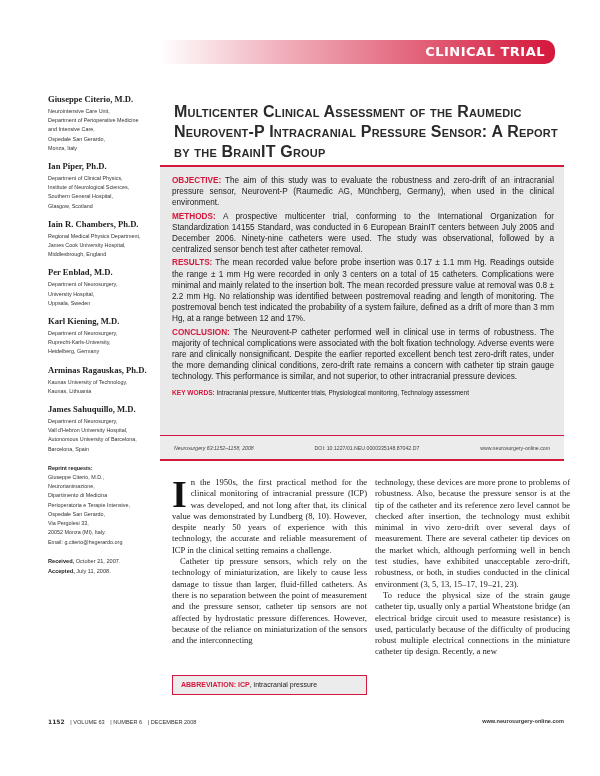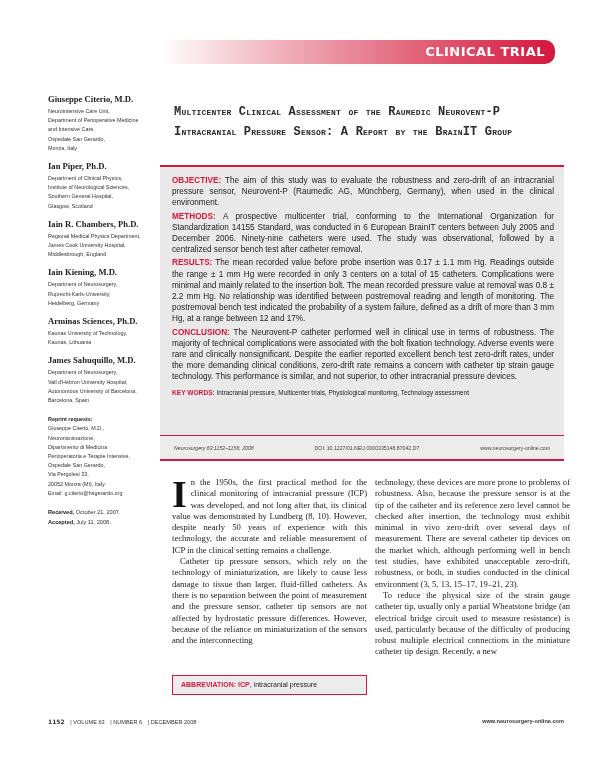--- a/index.html
+++ b/index.html
@@ -22,21 +22,21 @@
   .author-name { font-family: "Liberation Serif", serif; font-weight: bold; font-size: 8.6px; color: #222; margin-bottom: 3px; }
   .author-aff { font-size: 5.4px; line-height: 9.2px; color: #333; white-space: pre-line; }
   .reprint { margin-top: 10px; font-size: 5.4px; line-height: 9.2px; color: #333; }
   .reprint-title { font-weight: bold; color: #222; }
   .reprint-body { white-space: pre-line; }
   .dates { margin-top: 9px; font-size: 5.6px; line-height: 10px; color: #333; }
   .dates b { color: #222; }
 
   .title {
     position: absolute; left: 174px; top: 102px; width: 390px;
-    font-family: Liberation Mono, monospace; font-weight: bold; font-size: 12px;
+    font-family: Liberation Sans, sans-serif; font-weight: bold; font-size: 16px;
     line-height: 20px; color: #2a2a2a; font-variant: small-caps; letter-spacing: 0.2px;
   }
 
   .abstract {
     position: absolute; left: 160px; top: 165px; width: 404px; height: 290px;
     background: #e9e9e9; border-top: 2px solid #d4173c;
   }
   .abstract-inner { padding: 8px 10px 0 12px; font-family: "Liberation Sans", sans-serif; font-size: 8.2px; line-height: 11.2px; color: #222; text-align: justify; }
   .abs-section { margin-bottom: 2px; }
   .abs-label { color: #d4173c; font-weight: bold; }
@@ -94,27 +94,33 @@
 Southern General Hospital,
 Glasgow, Scotland</div>
   </div>
   <div class="author">
     <div class="author-name">Iain R. Chambers, Ph.D.</div>
     <div class="author-aff">Regional Medical Physics Department,
 James Cook University Hospital,
 Middlesbrough, England</div>
   </div>
   <div class="author">
-    <div class="author-name">Iain Kiening, M.D.</div>
+    <div class="author-name">Per Enblad, M.D.</div>
+    <div class="author-aff">Department of Neurosurgery,
+University Hospital,
+Uppsala, Sweden</div>
+  </div>
+  <div class="author">
+    <div class="author-name">Karl Kiening, M.D.</div>
     <div class="author-aff">Department of Neurosurgery,
 Ruprecht-Karls-University,
 Heidelberg, Germany</div>
   </div>
   <div class="author">
-    <div class="author-name">Arminas Sciences, Ph.D.</div>
+    <div class="author-name">Arminas Ragauskas, Ph.D.</div>
     <div class="author-aff">Kaunas University of Technology,
 Kaunas, Lithuania</div>
   </div>
   <div class="author">
     <div class="author-name">James Sahuquillo, M.D.</div>
     <div class="author-aff">Department of Neurosurgery,
 Vall d'Hebron University Hospital,
 Autonomous University of Barcelona,
 Barcelona, Spain</div>
   </div>

